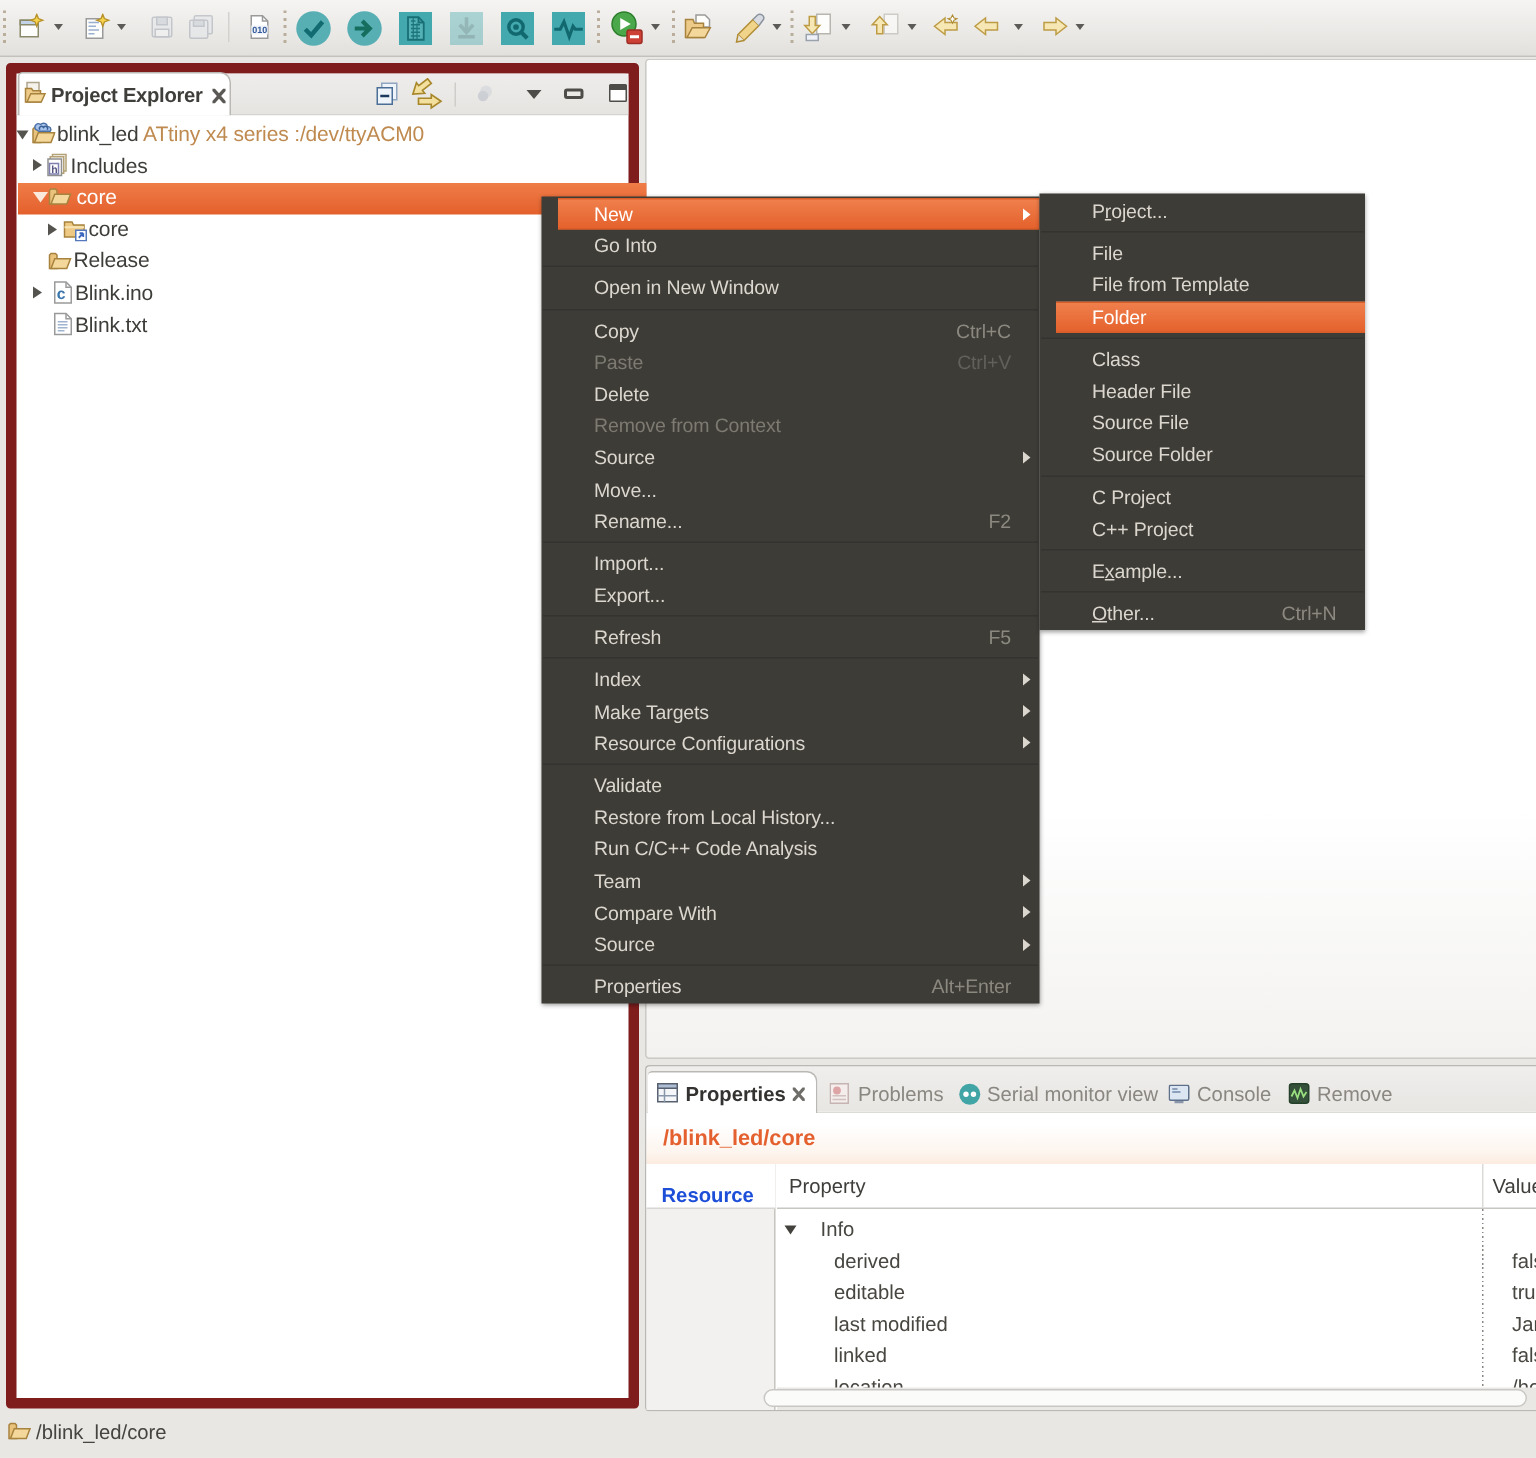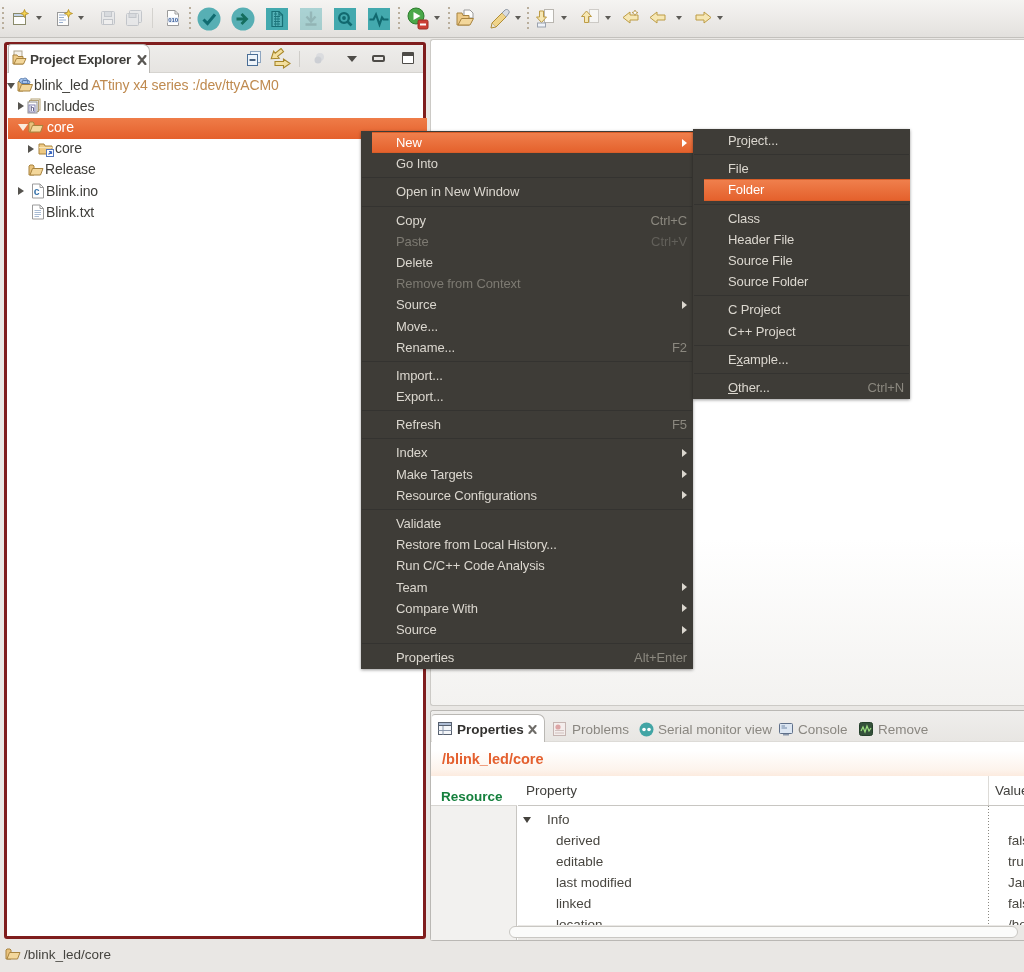--- a/index.html
+++ b/index.html
@@ -19,21 +19,21 @@
 }
 .tbsep { position:absolute; top:7px; width:2px; height:22px;
   background-image:repeating-linear-gradient(#b9ae9c 0 2px, transparent 2px 5px); }
 .tbline { position:absolute; top:8px; width:1px; height:20px; background:#d4d2ce; }
 .dd { position:absolute; width:0; height:0; border-left:3.5px solid transparent;
   border-right:3.5px solid transparent; border-top:4px solid #5d5b57; top:16px; }
 
 
 #leftpanel {
   position:absolute; left:4px; top:42px; width:422px; height:897px;
-  background:#fff; border:3px solid #7f1d1d; border-radius:3px;
+  background:#fff; border:7px solid #7f1d1d; border-radius:3px;
 }
 #lp-header { position:absolute; left:0; top:0; right:0; height:28px;
   background:linear-gradient(#eeedeb,#e6e4e1); border-bottom:1px solid #d6d4d0;
   border-radius:3px 3px 0 0; }
 #lp-tab { position:absolute; left:1px; top:-1px; width:142px; height:29px;
   background:#fff; border:1px solid #bab8b4; border-bottom:none;
   border-radius:3px 7px 0 0; }
 #lp-tab .txt { position:absolute; left:21px; top:7px; font-size:13.5px; font-weight:bold; color:#3f3e3b; letter-spacing:-0.2px;}
 #editor {
   position:absolute; left:430px; top:39px; width:600px; height:667px;
@@ -57,21 +57,21 @@
   border-top:4.5px solid transparent; border-bottom:4.5px solid transparent; border-left:6px solid #55534e; }
 .exp-d { position:absolute; top:8px; width:0; height:0;
   border-left:4.5px solid transparent; border-right:4.5px solid transparent; border-top:6px solid #55534e; }
 .exp-d.w { border-top-color:#fbeadb; border-left-width:5px; border-right-width:5px; border-top-width:7px; top:7px; }
 .ticon { position:absolute; top:2.5px; width:16px; height:16px; }
 
 
 .menu { position:absolute; background:#3e3c37; box-shadow:0 1px 3px rgba(0,0,0,.4);
   padding:1px 0; font-size:13px; letter-spacing:-0.1px; color:#dbd7cf; }
 .mi { position:relative; height:21.2px; line-height:21.2px; padding-left:24px; padding-right:8px; white-space:nowrap;margin-left:11px; }
-.mi .acc { position:absolute; right:6px; color:#8b887f; }
+.mi .acc { position:absolute; right:19px; color:#8b887f; }
 .mi.dis { color:#7d7a72; }
 .mi.dis .acc { color:#62605a; }
 .mi.sel { background:linear-gradient(#f0814e,#e4602b); color:#fff;
   box-shadow:inset 0 1px 0 #d95d28, inset 0 -1px 0 #d95d28; }
 .mi .arr { position:absolute; right:6px; top:6.6px; width:0; height:0;
   border-top:4px solid transparent; border-bottom:4px solid transparent; border-left:5px solid #dbd7cf; }
 .mi.sel .arr { border-left-color:#fff; }
 .msep { height:7px; position:relative; }
 .msep:after { content:""; position:absolute; left:1px; right:1px; top:3px; height:1px; background:#343330; }
 u { text-decoration:underline; }
@@ -81,21 +81,21 @@
   background:linear-gradient(#efeeec,#e8e6e3); border-bottom:1px solid #dddbd7; border-radius:3px 0 0 0; }
 #ptab-active { position:absolute; left:1px; top:3px; width:113px; height:28px;
   background:#fff; border:1px solid #bab8b4; border-bottom:none; border-left:none; border-radius:3px 7px 0 0; }
 .ptab-lbl { position:absolute; top:11px; font-size:13.5px; color:#8a8781; white-space:nowrap; }
 #ppath { position:absolute; left:0; top:31px; right:0; height:34px;
   background:linear-gradient(#ffffff 25%,#fdf4ed 80%,#fcebdf); }
 #ppath .txt { position:absolute; left:11px; top:9px; font-size:14.5px; font-weight:bold; color:#e4602f; }
 #pbody { position:absolute; left:0; top:65px; right:0; bottom:0; }
 #psidebar { position:absolute; left:0; top:0; width:86px; bottom:0; border-right:1px solid #c8c6c2; background:#f2f1ef; }
 #psidebar .sel { position:absolute; left:0; top:0; width:86px; height:30px; background:#fff; border-bottom:1px solid #d8d6d2; }
-#psidebar .res { position:absolute; left:10px; top:13px; font-size:13.5px; font-weight:bold; color:#15803d; }
+#psidebar .res { position:absolute; left:10px; top:13px; font-size:13.5px; font-weight:bold; color:#1d4ed8; }
 #ptable { position:absolute; left:87px; top:0; right:0; bottom:0; }
 .phead { position:absolute; left:0; top:0; right:0; height:30px; border-bottom:1px solid #c8c6c2; background:#fff; }
 .phead span { position:absolute; top:7px; font-size:13.5px; color:#3f3e3b; }
 .prow { position:absolute; left:0; width:600px; height:21px; font-size:13.5px; color:#484640; }
 .prow span { position:absolute; top:3px; }
 #pdots { position:absolute; left:470px; top:30px; bottom:15px; width:1px;
   background-image:repeating-linear-gradient(#8a8881 0 1px, transparent 1px 3px); }
 #pscroll { position:absolute; left:87px; right:0; bottom:0; height:15px; background:#eae8e5; }
 #pthumb { position:absolute; left:-9px; right:12px; top:1px; height:12px; background:#fbfbfa; border:1px solid #c9c7c3; border-radius:6px; }
 </style>
@@ -427,20 +427,21 @@
   <div class="mi">Team<span class="arr"></span></div>
   <div class="mi">Compare With<span class="arr"></span></div>
   <div class="mi">Source<span class="arr"></span></div>
   <div class="msep"></div>
   <div class="mi">Properties<span class="acc">Alt+Enter</span></div>
 </div>
 <div class="menu" id="submenu" style="left:693px; top:129px; width:217px;">
   <div class="mi">P<u>r</u>oject...</div>
   <div class="msep"></div>
   <div class="mi">File</div>
+  <div class="mi">File from Template</div>
   <div class="mi sel">Folder</div>
   <div class="msep"></div>
   <div class="mi">Class</div>
   <div class="mi">Header File</div>
   <div class="mi">Source File</div>
   <div class="mi">Source Folder</div>
   <div class="msep"></div>
   <div class="mi">C Project</div>
   <div class="mi">C++ Project</div>
   <div class="msep"></div>

